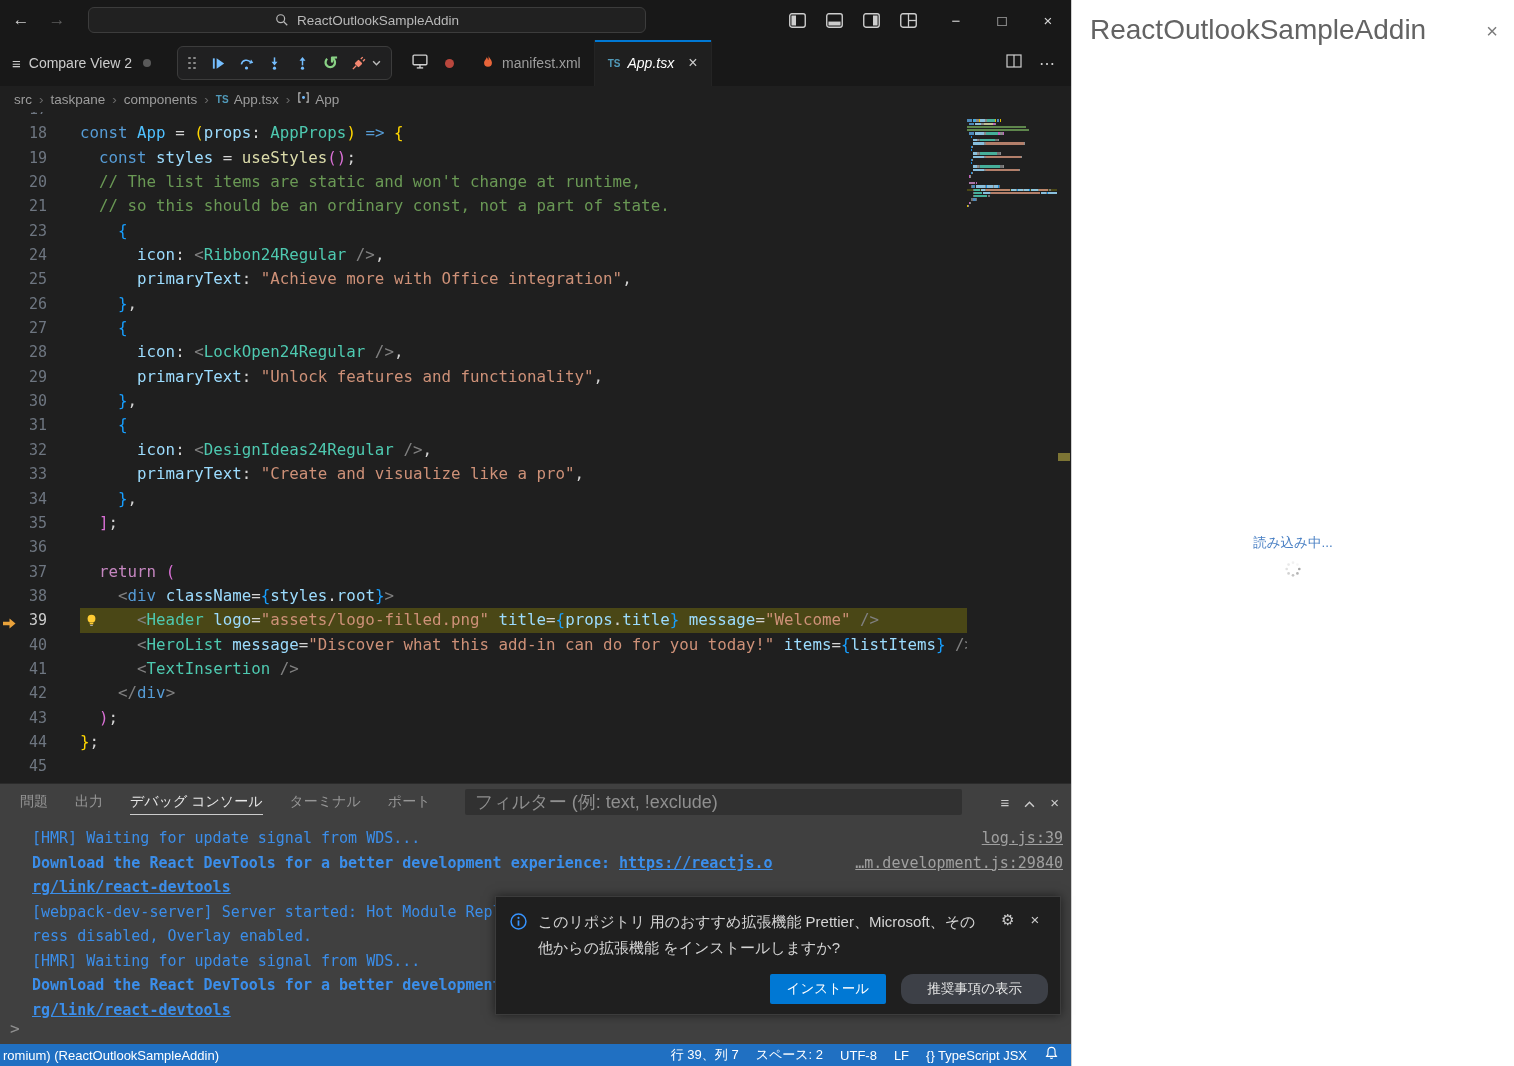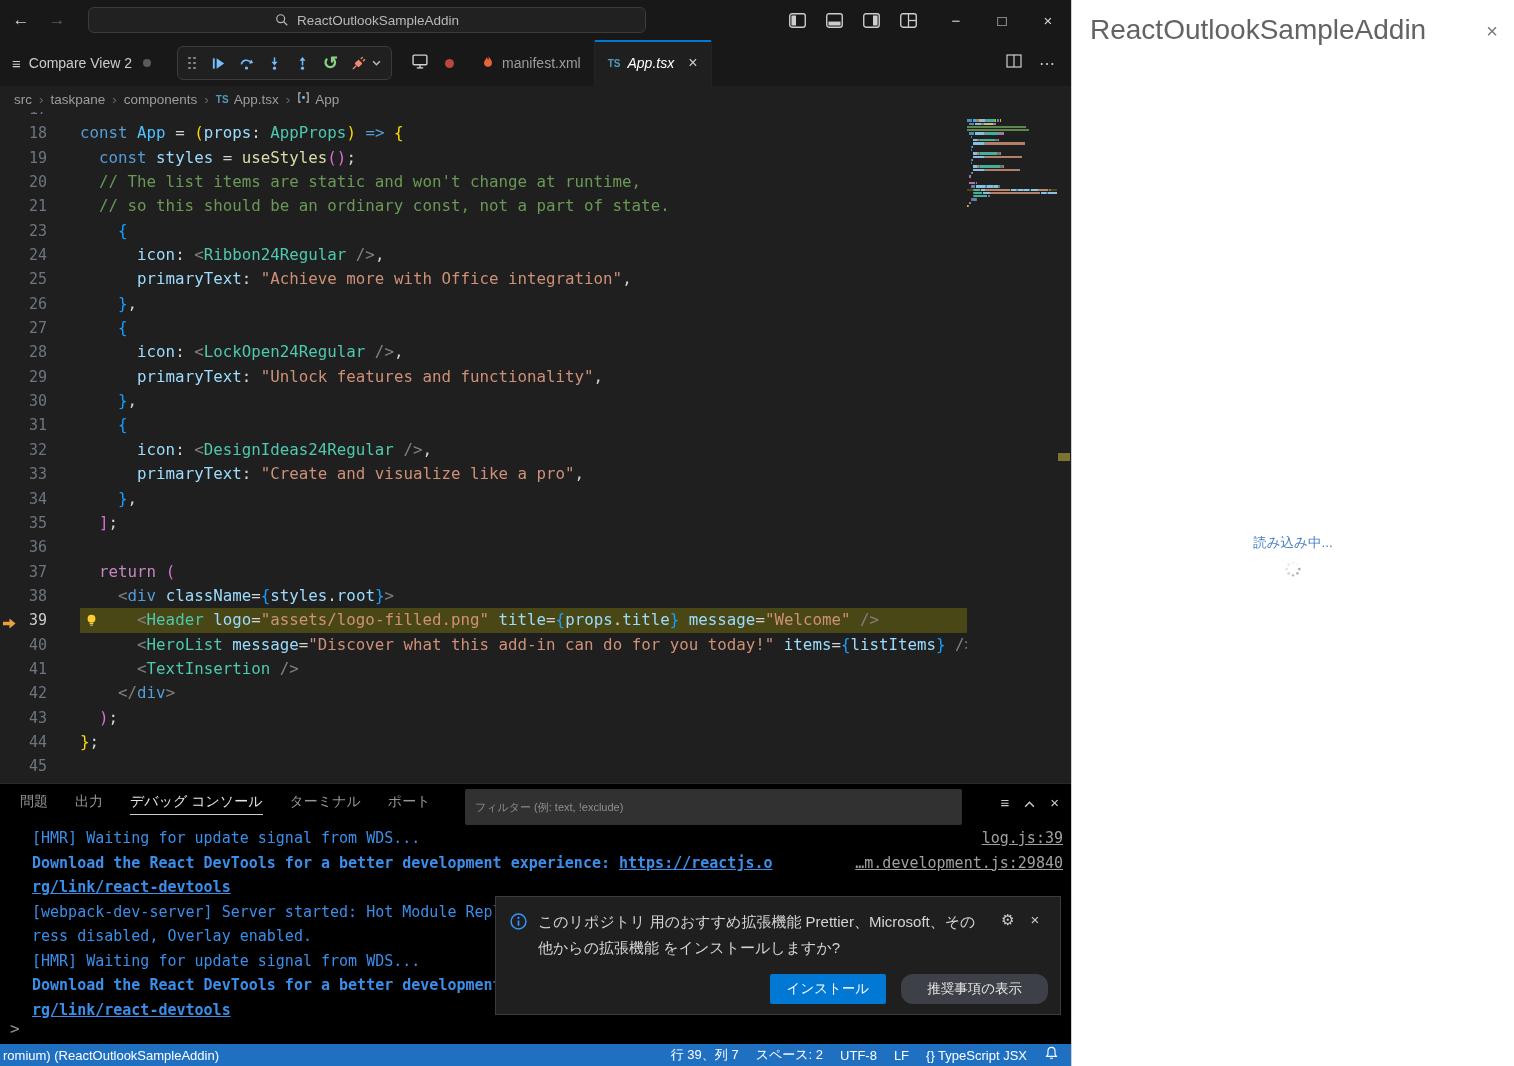--- a/index.html
+++ b/index.html
@@ -68,29 +68,29 @@
   .tk-fn{color:#dcdcaa}.tk-str{color:#ce9178}.tk-com{color:#6a9955}.tk-pun{color:#d4d4d4}
   .tk-b1{color:#ffd700}.tk-b2{color:#da70d6}.tk-b3{color:#179fff}.tk-ab{color:#808080}
   .tk-tag{color:#569cd6}.tk-cst{color:#4fc1ff}
   .minimap { position:absolute; top:0; right:14px; width:90px; bottom:0; padding-top:4px; overflow:hidden; }
   .mm-row { height:2.3px; margin-bottom:1px; white-space:nowrap; font-size:0; overflow:hidden; }
   .mm-row.cur { background:#4a4716; }
   .mm-seg { display:inline-block; height:2.3px; opacity:.85; }
   .overview-ruler { position:absolute; top:0; right:0; width:14px; bottom:0; }
   .ov-marker { position:absolute; top:341px; left:1px; width:12px; height:8px; background:#7c7434; }
 
-  .panel { flex:0 0 261px; background:#000000; border-top:1px solid #2b2b2b;
+  .panel { flex:0 0 261px; background:#404040; border-top:1px solid #2b2b2b;
     display:flex; flex-direction:column; position:relative; }
   .panel-header { flex:0 0 36px; display:flex; align-items:center; position:relative; }
   .panel-tabs { display:flex; gap:27px; padding-left:20px; font-size:14px; }
   .panel-tab { color:#969696; height:36px; display:flex; align-items:center; position:relative; }
   .panel-tab.active { color:#e7e7e7; }
   .panel-tab.active::after { content:""; position:absolute; bottom:5px; left:0; right:0; height:1px; background:#cccccc; }
-  .panel-filter { position:absolute; left:465px; top:5px; width:497px; height:36px; background:#313131;
-    border:none; border-radius:2px; color:#cccccc; font-size:11px; padding:0 10px; font-family:inherit; outline:none; }
+  .panel-filter { position:absolute; left:465px; top:5px; width:497px; height:26px; background:#313131;
+    border:none; border-radius:2px; color:#cccccc; font-size:18px; padding:0 10px; font-family:inherit; outline:none; }
   .panel-filter::placeholder { color:#8f8f8f; }
   .panel-actions { position:absolute; right:12px; top:0; height:36px; display:flex;
     align-items:center; gap:15px; color:#cccccc; font-size:15px; }
   .console { flex:1; padding:6px 8px 0 32px; font-family:"DejaVu Sans Mono",monospace;
     font-size:15px; overflow:hidden; }
   .con-row { display:flex; justify-content:space-between; height:24.5px; line-height:24.5px; }
   .con-text { color:#3b8eea; white-space:pre; overflow:hidden; }
   .con-text.bold { font-weight:bold; }
   .con-text .u { text-decoration:underline; }
   .con-link { color:#a0a0a0; text-decoration:underline; margin-left:12px; flex:none; }

